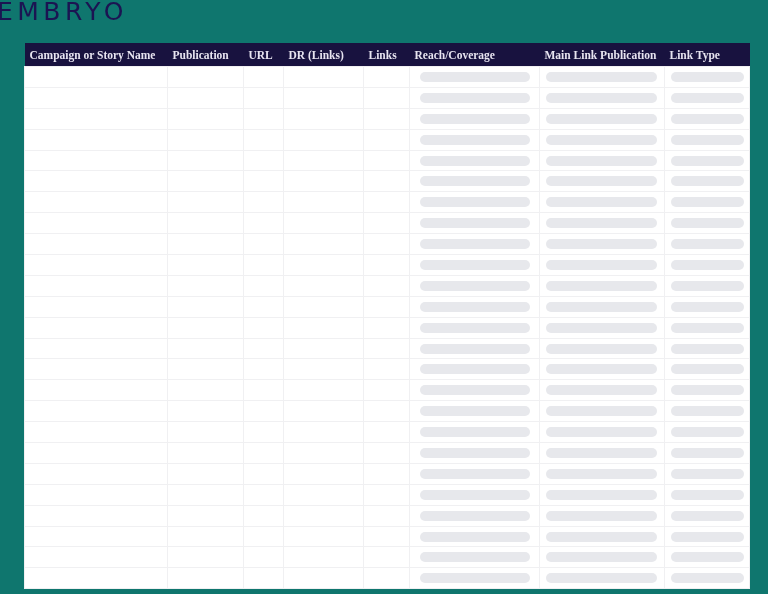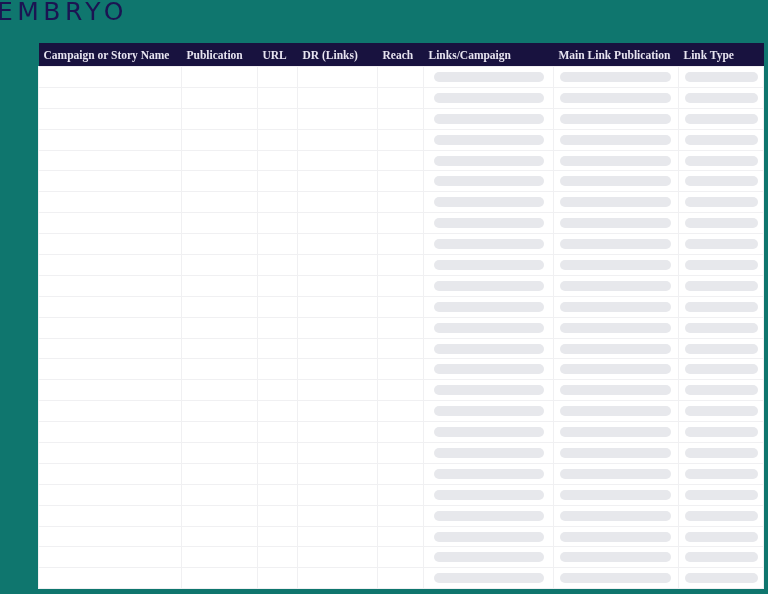--- a/index.html
+++ b/index.html
@@ -25,21 +25,21 @@
     font-size: 25px;
     font-weight: 400;
     letter-spacing: 4.5px;
     line-height: 24px;
     color: #1b1452;
     white-space: nowrap;
     user-select: none;
   }
   table.coverage {
     position: absolute;
-    left: 38px;
+    left: 24px;
     top: 43px;
     width: 725px;
     border-collapse: collapse;
     table-layout: fixed;
   }
   thead th {
     background: #18123f;
     color: #e7e4f0;
     font-family: "Liberation Serif", serif;
     font-size: 11.5px;
@@ -85,22 +85,22 @@
       <col style="width:130px">
       <col style="width:125px">
       <col style="width:85px">
     </colgroup>
     <thead>
       <tr>
         <th style="background: rgb(24, 18, 63); color: rgb(231, 228, 240);">Campaign or Story Name</th>
         <th style="background: rgb(24, 18, 63); color: rgb(231, 228, 240);">Publication</th>
         <th style="background: rgb(24, 18, 63); color: rgb(231, 228, 240);">URL</th>
         <th style="background: rgb(24, 18, 63); color: rgb(231, 228, 240);">DR (Links)</th>
-        <th style="background: rgb(24, 18, 63); color: rgb(231, 228, 240);">Reach</th>
-        <th style="background: rgb(24, 18, 63); color: rgb(231, 228, 240);">Links/Campaign</th>
+        <th style="background: rgb(24, 18, 63); color: rgb(231, 228, 240);">Links</th>
+        <th style="background: rgb(24, 18, 63); color: rgb(231, 228, 240);">Reach/Coverage</th>
         <th style="background: rgb(24, 18, 63); color: rgb(231, 228, 240);">Main Link Publication</th>
         <th style="background: rgb(24, 18, 63); color: rgb(231, 228, 240);">Link Type</th>
       </tr>
     </thead>
     <tbody id="table-body">
         <tr>
           <td></td>
           <td></td>
           <td></td>
           <td></td>

